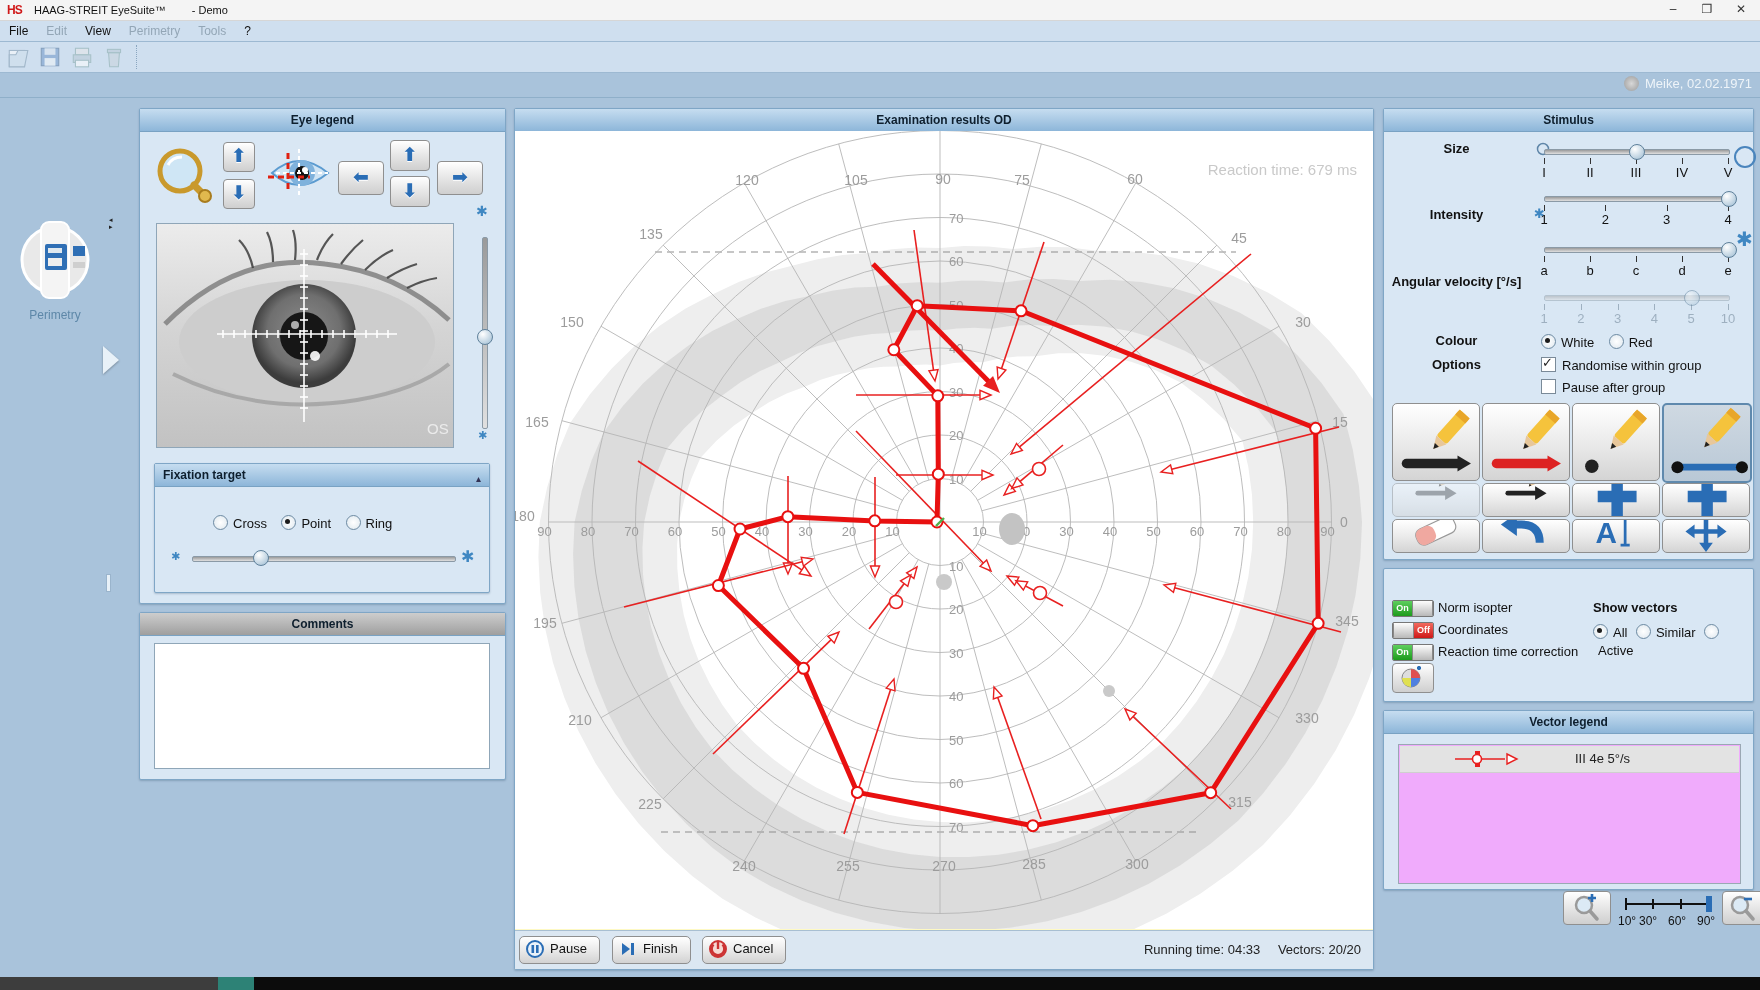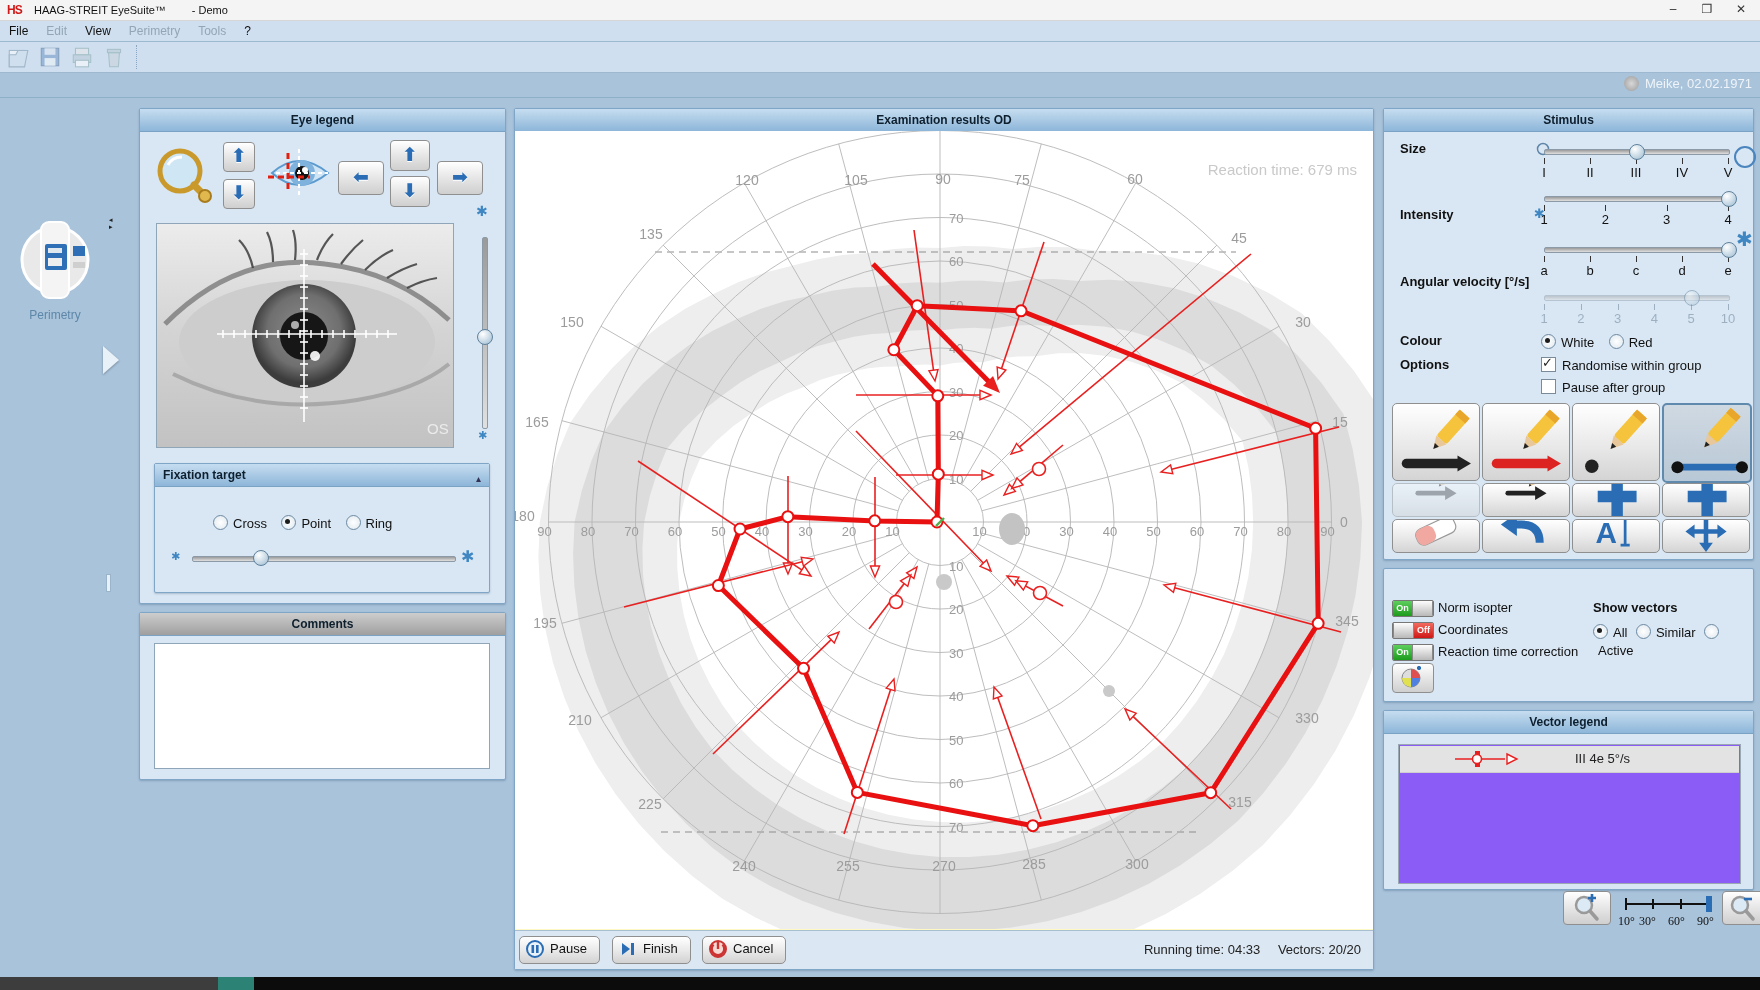--- a/index.html
+++ b/index.html
@@ -59,21 +59,21 @@
   #main-panel{background:#fef9c3;}
   #chart-wrap{position:absolute;left:0;top:22px;width:858px;height:798px;background:#fff;}
   #reaction-time{position:absolute;right:16px;top:30px;font-size:15px;color:#c9c9c9;}
   #main-footer{position:absolute;left:0;bottom:0;width:858px;height:38px;background:#dbe7f2;border-top:1px solid #a8bfd2;}
   .footbtn{position:absolute;top:5px;height:26px;background:linear-gradient(#ffffff,#e8e8e8 55%,#d2d2d2);border:1px solid #8f8f8f;border-radius:5px;font-size:13px;color:#111;line-height:24px;padding:0 12px 0 30px;}
   .footbtn .ic{position:absolute;left:6px;top:3px;width:18px;height:18px;}
   #run-status{position:absolute;right:12px;top:11px;font-size:13px;color:#222;}
   #run-status span{margin-left:14px}
 
   
-  .slabel{position:absolute;font-size:13px;font-weight:bold;color:#111;text-align:left;width:145px;padding-left:16px;}
+  .slabel{position:absolute;font-size:13px;font-weight:bold;color:#111;text-align:center;width:145px;}
   .ticklab{position:absolute;font-size:13px;color:#111;transform:translateX(-50%);}
   .ticklab.dis{color:#9eb0c0}
   .tick{position:absolute;width:1px;height:6px;background:#333;}
   .tick.dis{background:#9eb0c0}
   .checkbox{display:inline-block;width:13px;height:13px;border:1px solid #7a8a98;background:#fff;vertical-align:-2px;position:relative;}
   .checkbox.on::after{content:'✓';position:absolute;left:0px;top:-3px;font-size:13px;font-weight:bold;color:#222;}
   .optlabel{font-size:13px;color:#111;margin-left:6px;}
   .toolbtn{position:absolute;background:linear-gradient(#ffffff,#e9e9e9 55%,#d4d4d4);border:1px solid #8f8f8f;border-radius:5px;}
   .toolbtn.sel{background:linear-gradient(#cfd9e2,#b9c8d6);border:2px solid #5f89ad;}
   .toolbtn svg{width:100%;height:100%}
@@ -81,26 +81,26 @@
   
   .tog{position:absolute;display:flex;width:40px;height:15px;border:1px solid #777;border-radius:2px;overflow:hidden;font-size:9px;font-weight:bold;color:#fff;}
   .tog .seg{flex:1;text-align:center;line-height:15px;}
   .tog .green{background:linear-gradient(#5ecf5e,#1d9b1d);}
   .tog .red{background:linear-gradient(#f26a5e,#cf1818);}
   .tog .knob{background:linear-gradient(#fdfdfd,#b9b9b9);border-left:1px solid #888;border-right:1px solid #888;}
   .dolabel{position:absolute;font-size:13px;color:#111;}
   .dohead{position:absolute;font-size:13px;font-weight:bold;color:#111;}
 
   
-  #legend-box{position:absolute;left:14px;top:33px;width:341px;height:138px;background:#8b5cf6;border:1px solid #9aa8b4;}
+  #legend-box{position:absolute;left:14px;top:33px;width:341px;height:138px;background:#f0abfc;border:1px solid #9aa8b4;}
   #legend-row{position:absolute;left:1px;top:1px;width:339px;height:26px;background:#e3e3e3;border-bottom:1px solid #cfcfcf;}
   #legend-row .txt{position:absolute;left:175px;top:5px;font-size:13px;color:#222;}
 
   
-  #zoomctl{position:absolute;left:1550px;top:891px;width:210px;height:40px;font-family:Liberation Serif, serif;}
+  #zoomctl{position:absolute;left:1550px;top:891px;width:210px;height:40px;}
   .zlabel{position:absolute;top:23px;font-size:12px;color:#111;}
 
   
   #taskbar{position:absolute;left:0;top:977px;width:1760px;height:13px;background:#0c0c0c;}
   #taskbar .seg1{position:absolute;left:0;top:0;width:218px;height:13px;background:#3d3d3d;}
   #taskbar .seg2{position:absolute;left:218px;top:0;width:36px;height:13px;background:#2d8276;}
 </style>
 </head>
 <body>
 

